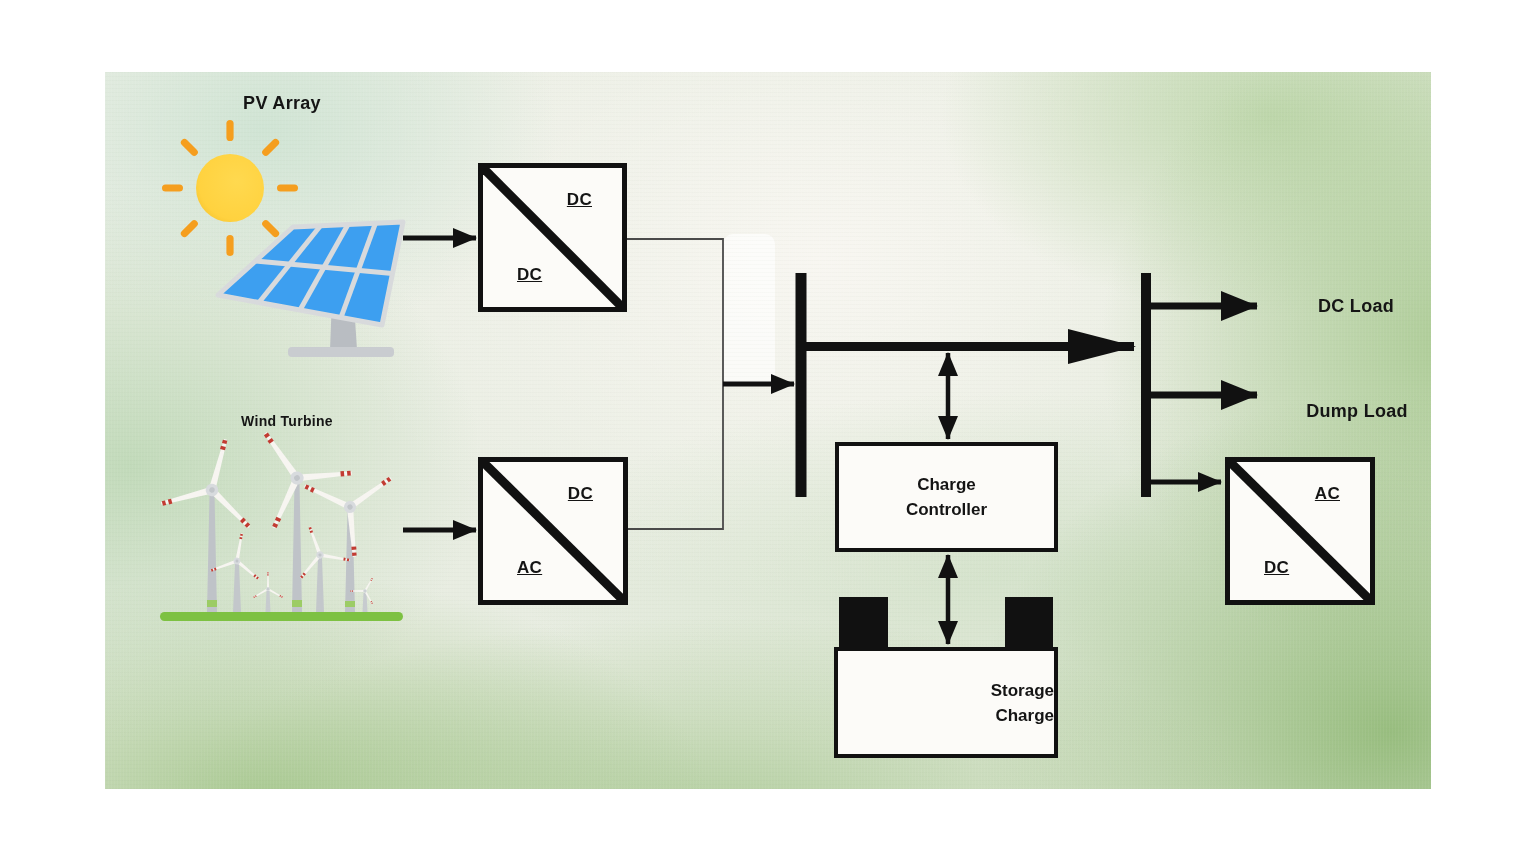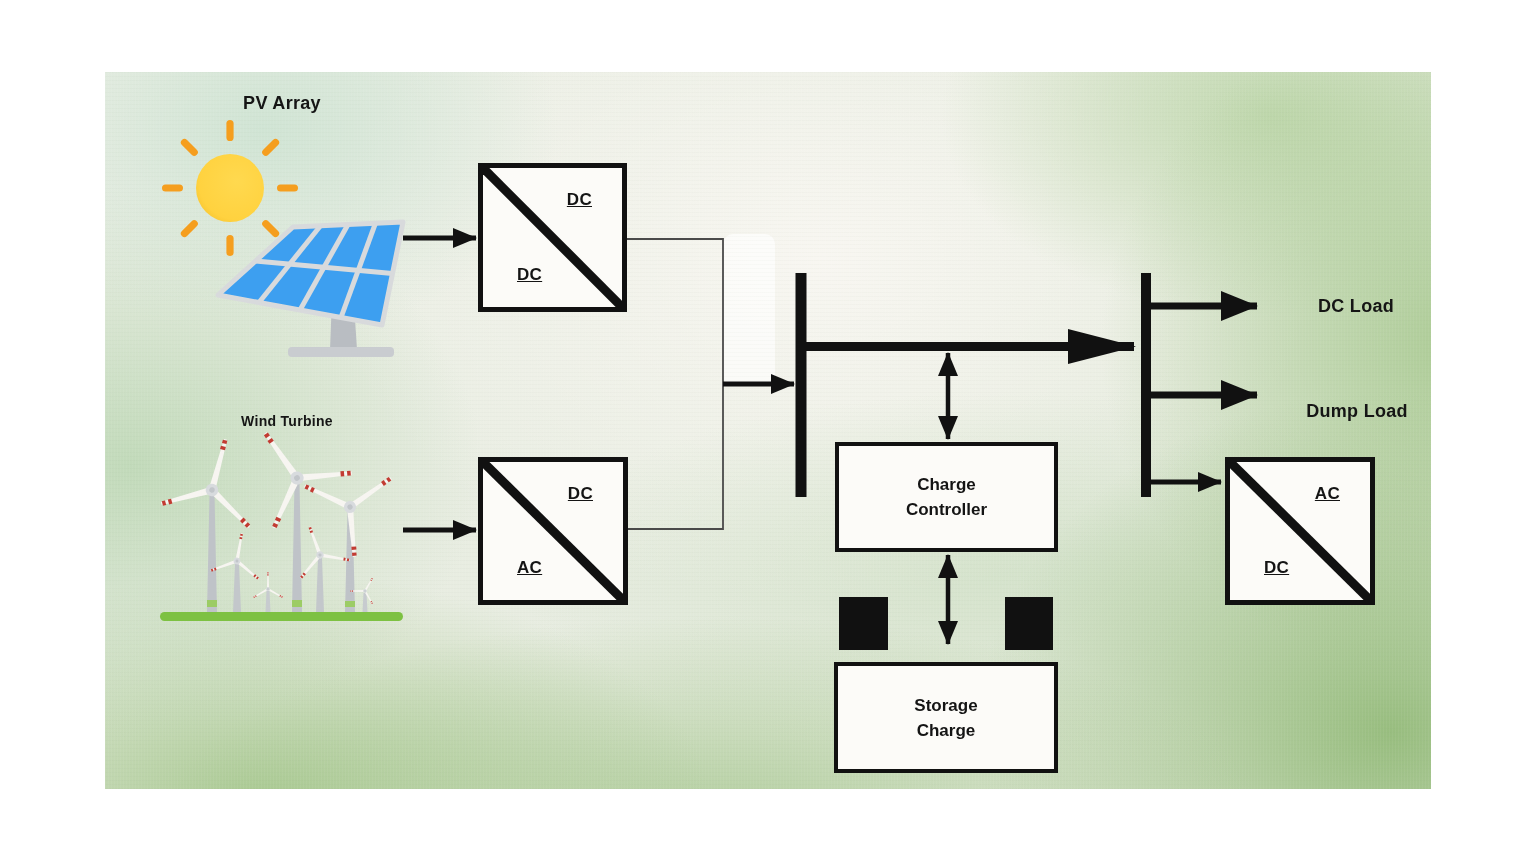--- a/index.html
+++ b/index.html
@@ -48,21 +48,21 @@
   #box-ac-dc { left:478px; top:457px; width:150px; height:148px; }
   #box-dc-ac { left:1225px; top:457px; width:150px; height:148px; }
 
   
   .node {
     position:absolute; background:#fcfbf8; border:4px solid #111111; z-index:3;
     display:flex; flex-direction:column; align-items:center; justify-content:center;
     font-weight:700; font-size:17px; line-height:25px; color:#141414; text-align:center;
   }
   #charge-controller { left:835px; top:442px; width:223px; height:110px; }
-  #battery-body      { left:834px; top:662px; width:224px; height:111px; }
+  #battery-body      { left:834px; top:647px; width:224px; height:111px;align-items:flex-end; }
   .terminal { position:absolute; background:#111111; z-index:2; }
   #terminal-left  { left:839px;  top:597px; width:49px; height:53px; }
   #terminal-right { left:1005px; top:597px; width:48px; height:53px; }
 
   
   .tag { position:absolute; transform:translate(-50%,-50%); font-weight:700;
          color:#151515; font-size:18px; white-space:nowrap; z-index:3; letter-spacing:.3px; }
 </style>
 </head>
 <body>

